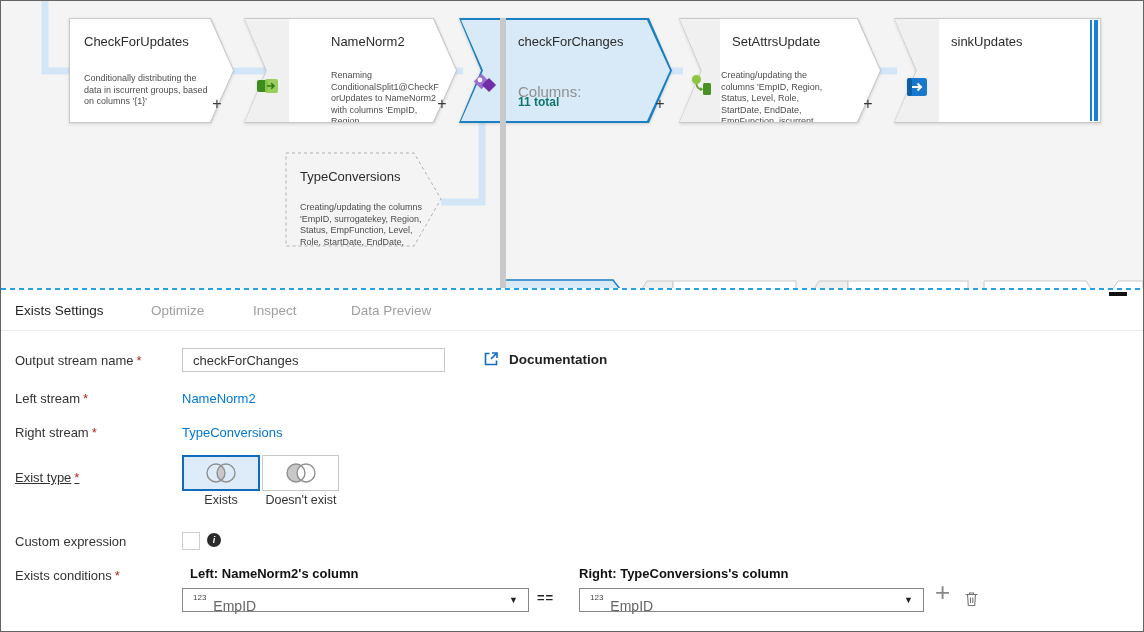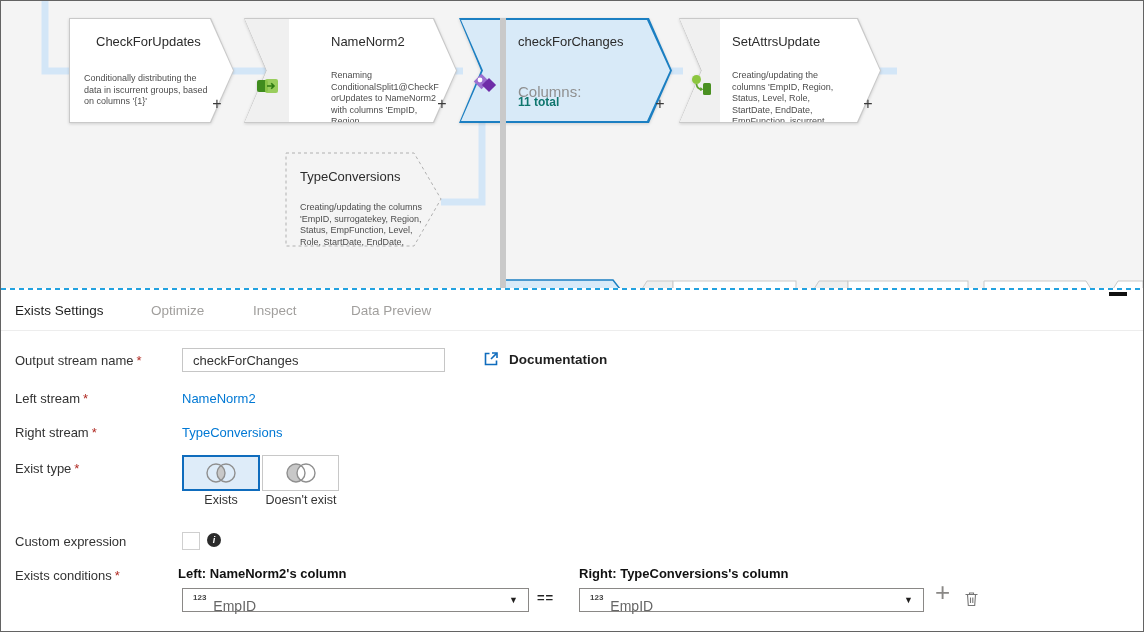--- a/index.html
+++ b/index.html
@@ -49,21 +49,21 @@
   .vbtn{ position:absolute; top:165px; width:78px; height:36px; background:#fff; border:1px solid #c8c8c8;
          display:flex; align-items:center; justify-content:center; cursor:pointer; }
   .vbtn.selected{ border:2px solid #0f6cbd; background:#deecf9; }
   .vcaption{ position:absolute; top:203px; font-size:12.5px; color:#333; text-align:center; }
   .checkbox{ position:absolute; left:181px; top:242px; width:18px; height:18px; background:#fff; border:1px solid #cfcfcf; cursor:pointer; }
   .info-icon{ position:absolute; left:206px; top:243px; width:14px; height:14px; border-radius:50%; background:#2b2b2b;
               color:#fff; font-size:9px; font-weight:bold; text-align:center; line-height:14px; font-style:italic; }
   .cond-header{ position:absolute; top:276px; font-size:13px; font-weight:bold; color:#111; }
   .dropdown{ position:absolute; top:298px; height:24px; border:1px solid #8a8886; background:#fff;
              display:flex; align-items:center; cursor:pointer; }
-  .dd-badge{ font-size:8px; font-weight:bold; color:#444; margin:-5px 7px 0 10px; }
+  .dd-badge{ font-size:8px; font-weight:normal; color:#444; margin:-5px 7px 0 10px; }
   .dd-value{ font-size:14px; color:#666;margin-top:12px; }
   .dd-caret{ position:absolute; right:10px; top:6px; font-size:9px; color:#201f1e; }
   .operator{ position:absolute; left:536px; top:300px; font-size:13px; font-weight:bold; color:#222; letter-spacing:1px; }
   .plus-btn{ position:absolute; left:934px; top:287px; font-size:26px; font-weight:300; color:#8a8886; cursor:pointer; }
   .trash-btn{ position:absolute; left:962px; top:300px; cursor:pointer; }
 </style>
 </head>
 <body>
 
 <div class="screen">
@@ -86,21 +86,21 @@
       <rect x="672" y="280" width="123" height="9" fill="#ffffff" stroke="#c9c9c9"></rect>
       <polygon points="818,280 847,280 847,288 813,288" fill="#efefef" stroke="#c9c9c9"></polygon>
       <rect x="847" y="280" width="120" height="9" fill="#ffffff" stroke="#c9c9c9"></rect>
       <polygon points="983,280 1085,280 1090,288 983,288" fill="#ffffff" stroke="#c9c9c9"></polygon>
       <polygon points="1117,280 1142,280 1142,288 1112,288" fill="#ffffff" stroke="#c9c9c9"></polygon>
     </svg>
 
     <div class="node" style="left:68px; width:165px;">
       <div class="border-shape clip-arrow"></div>
       <div class="fill-shape clip-arrow"></div>
-      <div class="node-title" style="left:15px; top:16px;margin-left:12px;">CheckForUpdates</div>
+      <div class="node-title" style="left:15px; top:16px;">CheckForUpdates</div>
       <div class="node-desc" style="left:15px; top:55px; width:130px; height:42px;">Conditionally distributing the data in iscurrent groups, based on columns '{1}'</div>
     </div>
     <div class="add-plus" style="left:209px; top:94px;">+</div>
 
     <div class="node" style="left:243px; width:213px;">
       <div class="border-shape clip-arrow-notch"></div>
       <div class="fill-shape clip-arrow-notch"></div>
       <div class="icon-strip" style="width:44px;"></div>
       <svg class="node-icon" style="left:12px; top:58px;" width="24" height="20">
         <rect x="1" y="4" width="11" height="12" rx="2" fill="#3f8c1e"></rect>
@@ -130,24 +130,37 @@
       <div class="border-shape clip-arrow-notch"></div>
       <div class="fill-shape clip-arrow-notch"></div>
       <div class="icon-strip" style="width:40px;"></div>
       <svg class="node-icon" style="left:11px; top:56px;" width="22" height="22">
         <circle cx="6.5" cy="5.5" r="4.5" fill="#8cc63f"></circle>
         <path d="M6.5 10 q0.5 5 5.5 5.5" stroke="#5ea32b" stroke-width="1.8" fill="none"></path>
         <path d="M10.5 13 l2.8 2.6 l-3.4 1.4 z" fill="#5ea32b"></path>
         <rect x="13" y="9" width="8" height="12" rx="1.5" fill="#4a9022"></rect>
       </svg>
       <div class="node-title" style="left:53px; top:16px;">SetAttrsUpdate</div>
-      <div class="node-desc" style="left:53px; top:52px; width:116px; height:52px;">Creating/updating the columns 'EmpID, Region, Status, Level, Role, StartDate, EndDate, EmpFunction, iscurrent,</div>
+      <div class="node-desc" style="left:42px; top:52px; width:116px; height:52px;">Creating/updating the columns 'EmpID, Region, Status, Level, Role, StartDate, EndDate, EmpFunction, iscurrent,</div>
     </div>
     <div class="add-plus" style="left:860px; top:94px;">+</div>
 
+    <div class="node" style="left:893px; width:207px;">
+      <div class="border-shape clip-flat-notch"></div>
+      <div class="fill-shape clip-flat-notch"></div>
+      <div class="icon-strip" style="width:44px;"></div>
+      <svg class="node-icon" style="left:12px; top:58px;" width="22" height="22">
+        <rect x="1" y="2" width="20" height="18" rx="2.5" fill="#1878ce"></rect>
+        <rect x="1" y="2" width="5" height="18" rx="2.5" fill="#0f5ea5"></rect>
+        <path d="M6 11 h9 M11.5 7.5 L15 11 L11.5 14.5" stroke="#ffffff" stroke-width="2" fill="none"></path>
+      </svg>
+      <div class="node-title" style="left:57px; top:16px;">sinkUpdates</div>
+      <div style="position:absolute; right:9px; top:2px; bottom:2px; width:2px; background:#1581d8;"></div>
+      <div style="position:absolute; right:3px; top:2px; bottom:2px; width:4px; background:#1581d8;"></div>
+    </div>
 
     <div class="ghost-text node-title" style="left:299px; top:168px;">TypeConversions</div>
     <div class="ghost-text node-desc" style="left:299px; top:201px; width:128px; height:46px;">Creating/updating the columns 'EmpID, surrogatekey, Region, Status, EmpFunction, Level, Role, StartDate, EndDate,</div>
 
     <div class="gray-drop"></div>
   </div>
 
   <div class="divider"></div>
 
   <div class="panel">
@@ -176,21 +189,21 @@
     <div class="flabel" style="left:14px; top:101px;">
       <span>Left stream</span><span class="req">*</span>
     </div>
     <div class="stream-link" style="top:101px;">NameNorm2</div>
 
     <div class="flabel" style="left:14px; top:135px;text-align:right;">
       <span>Right stream</span><span class="req">*</span>
     </div>
     <div class="stream-link" style="top:135px;">TypeConversions</div>
 
-    <div class="flabel" style="left:14px; top:171px;">
+    <div class="flabel" style="left:14px; top:180px;text-decoration:underline;">
       <span>Exist type</span><span class="req">*</span>
     </div>
     <div class="vbtn selected" style="left:181px;">
       <svg width="42" height="24" viewBox="0 0 42 24">
         <defs>
             <clipPath id="vennA">
               <circle cx="16" cy="12" r="9"></circle>
             </clipPath>
           </defs>
         <circle cx="26" cy="12" r="9" fill="#c8c8c8" clip-path="url(#vennA)"></circle>
@@ -214,21 +227,21 @@
     <div class="vcaption" style="left:181px; width:78px;">Exists</div>
     <div class="vcaption" style="left:256px; width:88px;">Doesn't exist</div>
 
     <div class="flabel" style="left:14px; top:244px;">Custom expression</div>
     <div class="checkbox"></div>
     <div class="info-icon">i</div>
 
     <div class="flabel" style="left:14px; top:278px;">
       <span>Exists conditions</span><span class="req">*</span>
     </div>
-    <div class="cond-header" style="left:166px;padding-left:11px;">Left: NameNorm2's column</div>
+    <div class="cond-header" style="left:178px;padding-left:11px;">Left: NameNorm2's column</div>
     <div class="cond-header" style="left:578px;">Right: TypeConversions's column</div>
 
     <div class="dropdown" style="left:181px; width:347px;">
       <span class="dd-badge">123</span>
       <span class="dd-value">EmpID</span>
       <span class="dd-caret">▼</span>
     </div>
     <div class="operator">==</div>
     <div class="dropdown" style="left:578px; width:345px;">
       <span class="dd-badge">123</span>

